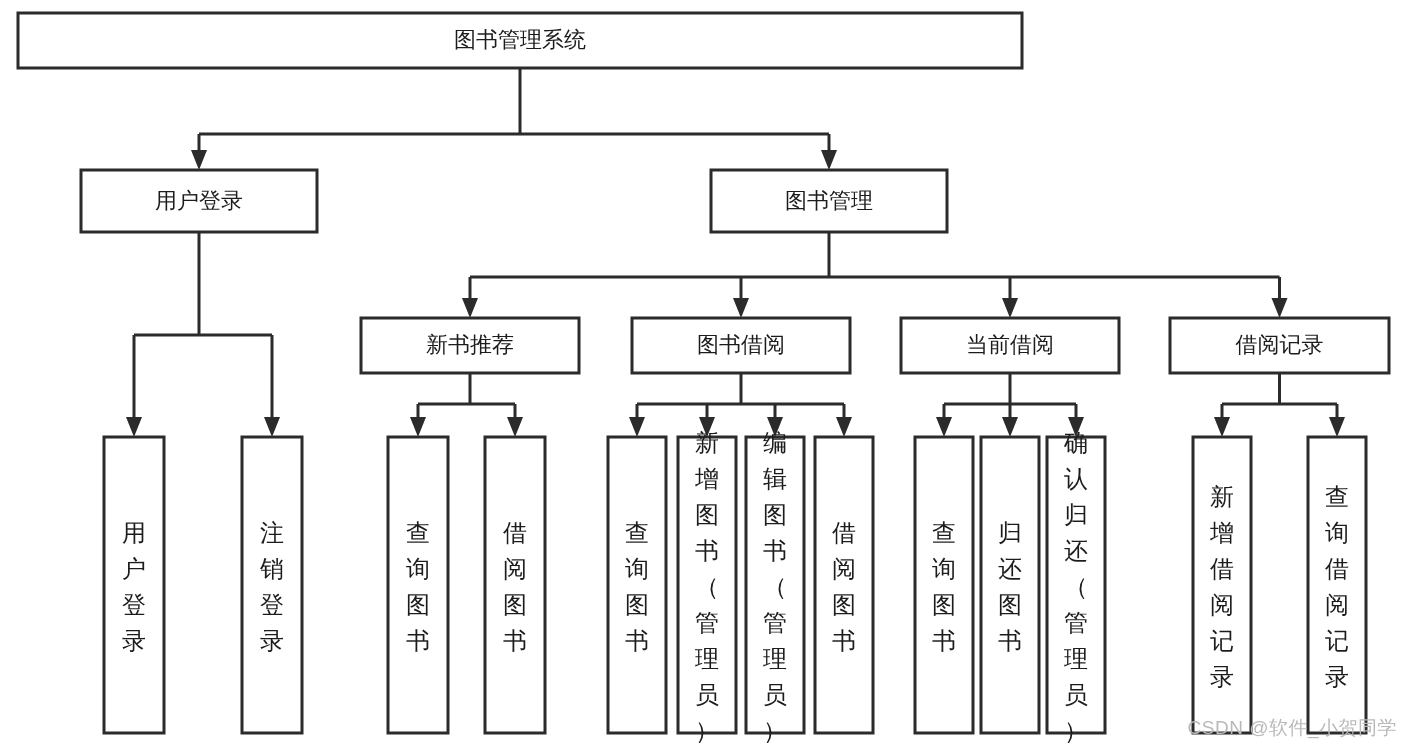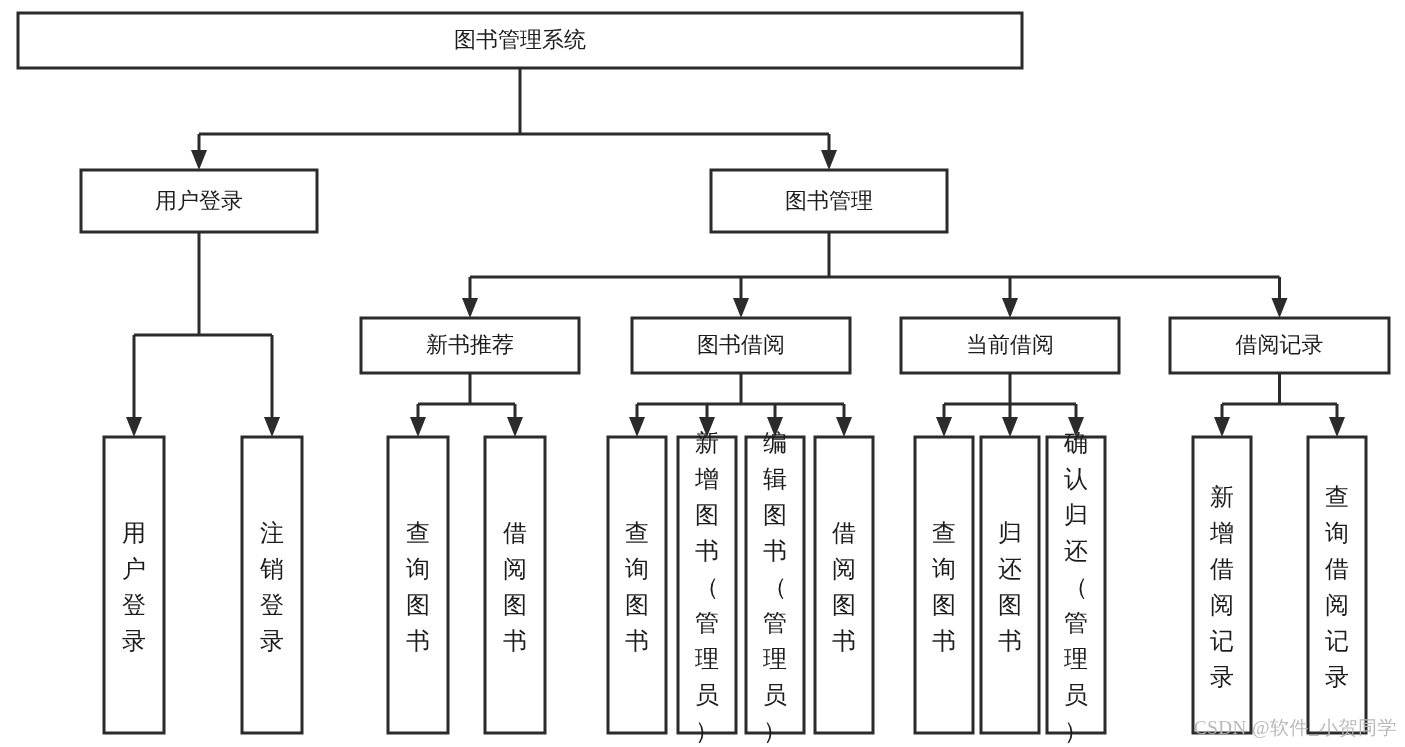--- a/index.html
+++ b/index.html
@@ -15,21 +15,21 @@
     font-family:"Liberation Sans","DejaVu Sans",sans-serif;
     fill:#1c1c1c;font-size:22px;text-anchor:middle;
     dominant-baseline:middle;
   }
   .leaf-label{
     font-family:"Liberation Sans","DejaVu Sans",sans-serif;
     fill:#1c1c1c;font-size:24px;text-anchor:middle;
   }
   .watermark{
     position:absolute;right:8px;bottom:6px;
-    font-family:Liberation Serif, serif;
+    font-family:Liberation Sans, sans-serif;
     font-size:19px;color:#b9b9b9;white-space:nowrap;
     letter-spacing:0.5px;pointer-events:none;margin-left:12px;
   }
 </style>
 </head>
 <body>
 
 <svg id="diagram" viewBox="0 0 1405 747">
   <g id="edges">
       <path d="M520 68 L520 134" class="edge"></path>

